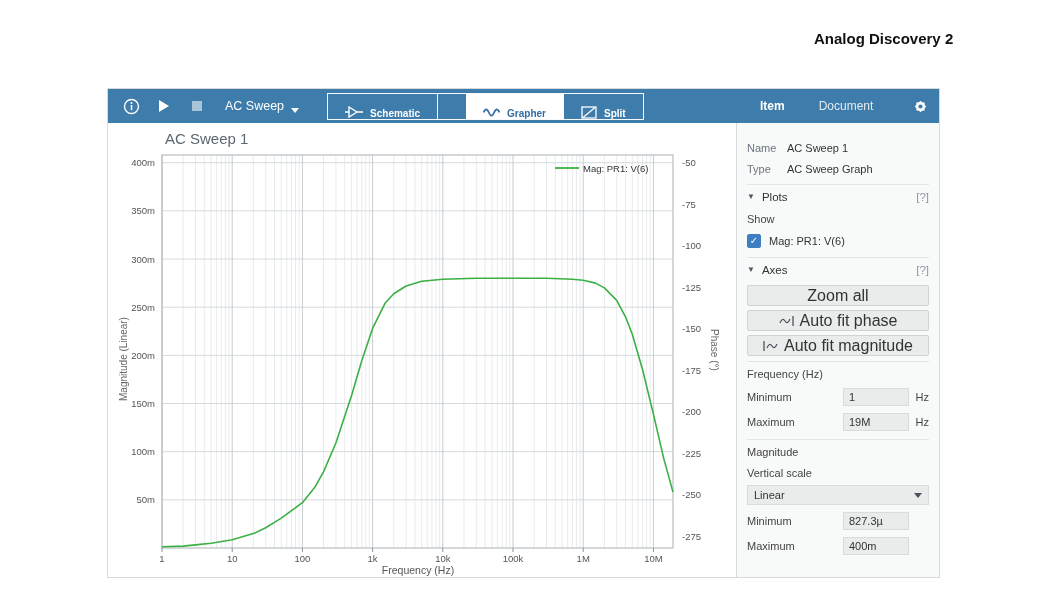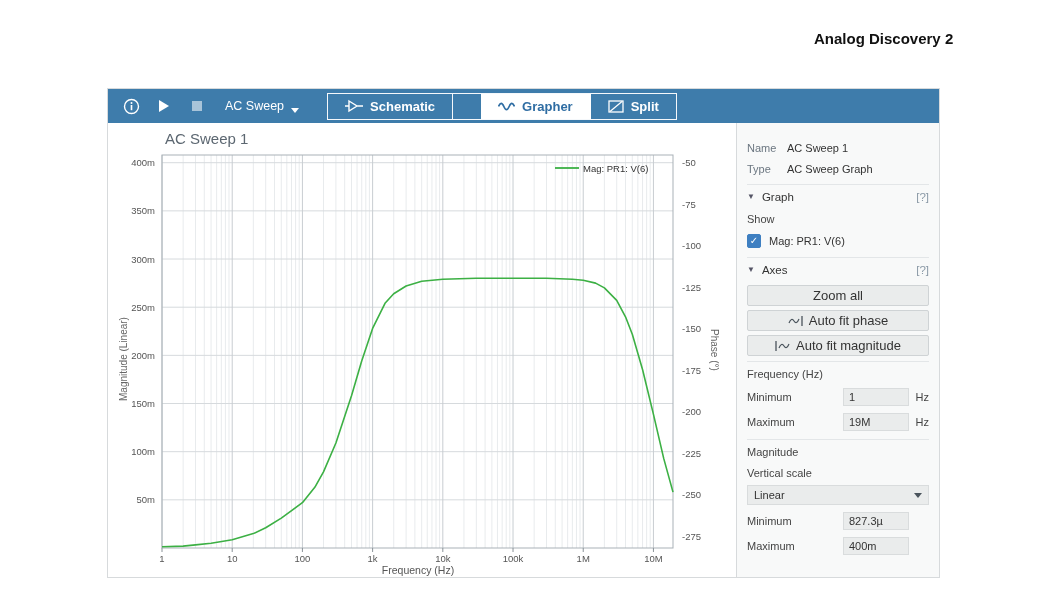--- a/index.html
+++ b/index.html
@@ -12,21 +12,21 @@
   
   .toolbar { height:34px; background:#3e7cab; display:flex; align-items:center; color:#fff; }
   .tb-left { display:flex; align-items:center; gap:15px; padding-left:14px; }
   .icon-btn { display:flex; align-items:center; justify-content:center; width:18px; height:18px; cursor:pointer; }
   .play-tri { width:0; height:0; border-left:10px solid #ffffff; border-top:6px solid transparent; border-bottom:6px solid transparent; }
   .stop-sq { width:10px; height:10px; background:rgba(255,255,255,0.55); }
   .sim-select { display:flex; align-items:flex-end; gap:7px; font-size:12.5px; color:#fff; cursor:pointer; margin-left:4px; }
   .caret-down-w { width:0; height:0; border-top:5px solid #fff; border-left:4.5px solid transparent; border-right:4.5px solid transparent; }
 
   .tab-group { display:flex; align-items:stretch; height:27px; margin-left:28px; border:1px solid rgba(255,255,255,0.95); }
-  .vtab { display:flex; align-items:center; gap:7px; padding:0 17px; font-size:13px; font-weight:bold; color:#fff; border-right:1px solid rgba(255,255,255,0.95); cursor:pointer; }
+  .vtab { display:flex; align-items:flex-end; gap:7px; padding:0 17px; font-size:10px; font-weight:bold; color:#fff; border-right:1px solid rgba(255,255,255,0.95); cursor:pointer; }
   .vtab:last-child { border-right:none; }
   .vtab.active { background:#ffffff; color:#2f6da3;margin-left:28px; }
 
   .tb-right { margin-left:auto; width:205px; display:flex; align-items:center; height:100%; font-size:12px; }
   .ptab { cursor:pointer; padding:0 2px; }
   .ptab.active { font-weight:bold; }
   .ptab.dim { opacity:0.85; }
 
   
   .content { display:flex; height:454px; }
@@ -42,21 +42,21 @@
   .kv .k { color:#6b7680; width:40px; }
   .kv .v { color:#333; }
   .section-h { display:flex; align-items:center; height:24px; border-top:1px solid #e3e6e8; margin-top:5px; color:#333; font-size:11.5px; cursor:pointer; }
   .section-h .tri { font-size:8px; color:#556; margin-right:7px; }
   .section-h .help { margin-left:auto; color:#8a99a6; }
   .plabel { height:21px; display:flex; align-items:center; color:#444; }
   .cbrow { display:flex; align-items:center; height:23px; cursor:pointer; color:#333; }
   .cb { width:14px; height:14px; border:1px solid #aeb4b8; background:#fff; border-radius:2px; margin-right:8px; display:flex; align-items:center; justify-content:center; font-size:10px; color:#fff; flex:0 0 auto; }
   .cb.checked { background:#3e7fc1; border-color:#3e7fc1; }
   .cb.checked::after { content:"✓"; }
-  .pbtn { display:flex; align-items:center; justify-content:center; gap:6px; width:100%; height:21px; background:#eaecec; border:1px solid #cfd3d5; border-radius:2px; font-size:13px; color:#333; margin:4px 0; font-family:inherit; cursor:pointer; }
+  .pbtn { display:flex; align-items:center; justify-content:center; gap:6px; width:100%; height:21px; background:#eaecec; border:1px solid #cfd3d5; border-radius:2px; font-size:16px; color:#333; margin:4px 0; font-family:inherit; cursor:pointer; }
   .sub-h { height:23px; display:flex; align-items:flex-end; padding-bottom:4px; border-top:1px solid #e3e6e8; margin-top:5px; color:#444; }
   .frow { display:flex; align-items:center; height:25px; }
   .frow .fl { flex:1; color:#444; }
   .finput { width:66px; height:18px; background:#eaecec; border:1px solid #d9dcdd; font-size:11px; color:#333; padding:0 5px; font-family:inherit; }
   .finput.nounit { margin-right:20px; }
   .funit { width:20px; text-align:right; color:#444; }
   .pselect { display:flex; align-items:center; height:20px; background:#eaecec; border:1px solid #d9dcdd; padding:0 6px; margin:2px 0 3px; color:#333; cursor:pointer; }
   .pselect .caret { margin-left:auto; width:0; height:0; border-top:5px solid #4a545c; border-left:4.5px solid transparent; border-right:4.5px solid transparent; }
 
   svg text { font-family:"Liberation Sans",sans-serif; }
@@ -104,20 +104,31 @@
       </span>
       <span class="vtab">
         <svg width="16" height="13" viewBox="0 0 16 13">
           <rect x="1" y="1" width="14" height="11" fill="none" stroke="currentColor" stroke-width="1.3"></rect>
           <path d="M14 1.5 L2 11.5" stroke="currentColor" stroke-width="1.2"></path>
         </svg>
         <span>Split</span>
       </span>
     </div>
 
+    <div class="tb-right">
+      <span class="ptab active" style="margin-left:24px">Item</span>
+      <span class="ptab dim" style="margin-left:30px">Document</span>
+      <span class="icon-btn" style="margin-left:auto;margin-right:10px">
+        <svg width="15" height="15" viewBox="0 0 15 15">
+          <rect x="3.4" y="3.4" width="8.2" height="8.2" fill="#fff"></rect>
+          <rect x="3.4" y="3.4" width="8.2" height="8.2" fill="#fff" transform="rotate(45 7.5 7.5)"></rect>
+          <circle cx="7.5" cy="7.5" r="2.1" fill="#3e7cab"></circle>
+        </svg>
+      </span>
+    </div>
   </div>
 
   <div class="content">
 
     <div class="chart-area">
       <div class="chart-title">AC Sweep 1</div>
       <div class="ylabel-left">Magnitude (Linear)</div>
       <div class="ylabel-right">Phase (°)</div>
       <div class="xlabel">Frequency (Hz)</div>
       <svg id="plot-svg" width="628" height="456">
@@ -240,21 +251,21 @@
         <span class="k">Name</span>
         <span class="v">AC Sweep 1</span>
       </div>
       <div class="kv">
         <span class="k">Type</span>
         <span class="v">AC Sweep Graph</span>
       </div>
 
       <div class="section-h">
         <span class="tri">▼</span>
-        <span>Graph</span>
+        <span>Plots</span>
         <span class="help">[?]</span>
       </div>
       <div class="plabel">Show</div>
       <div class="cbrow">
         <span class="cb checked"></span>
         <span>Mag: PR1: V(6)</span>
       </div>
 
       <div class="section-h">
         <span class="tri">▼</span>

